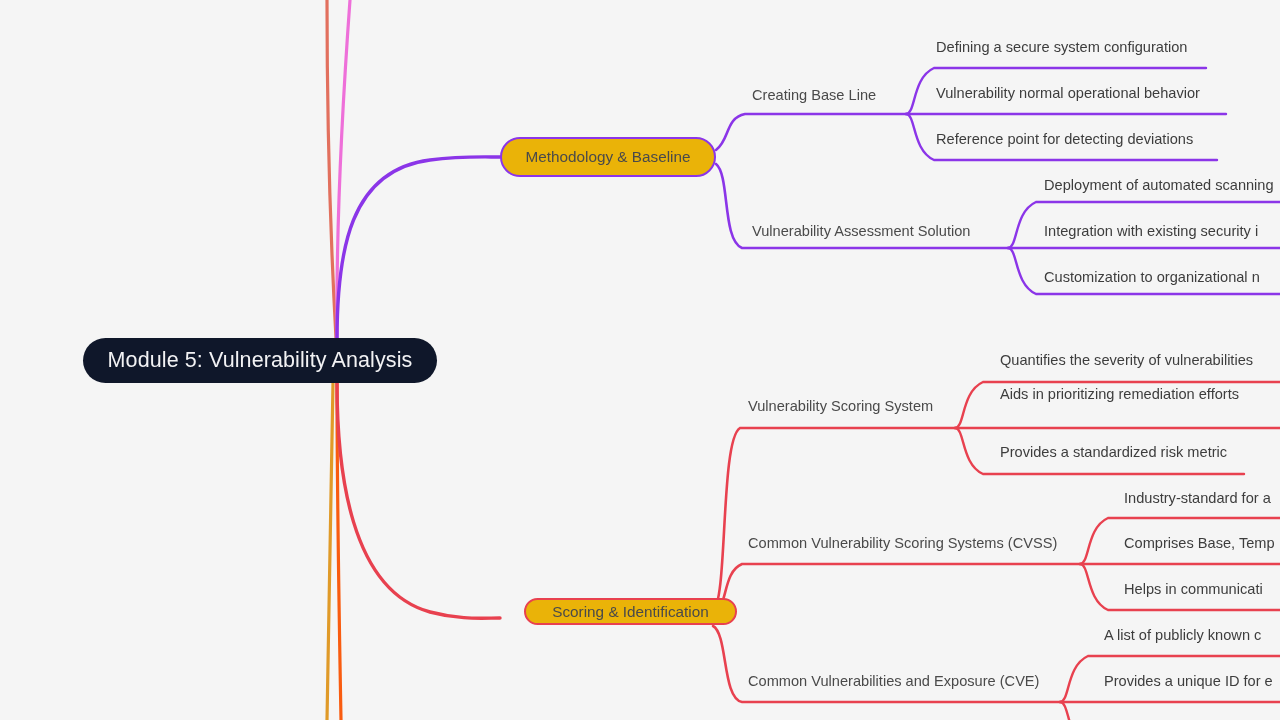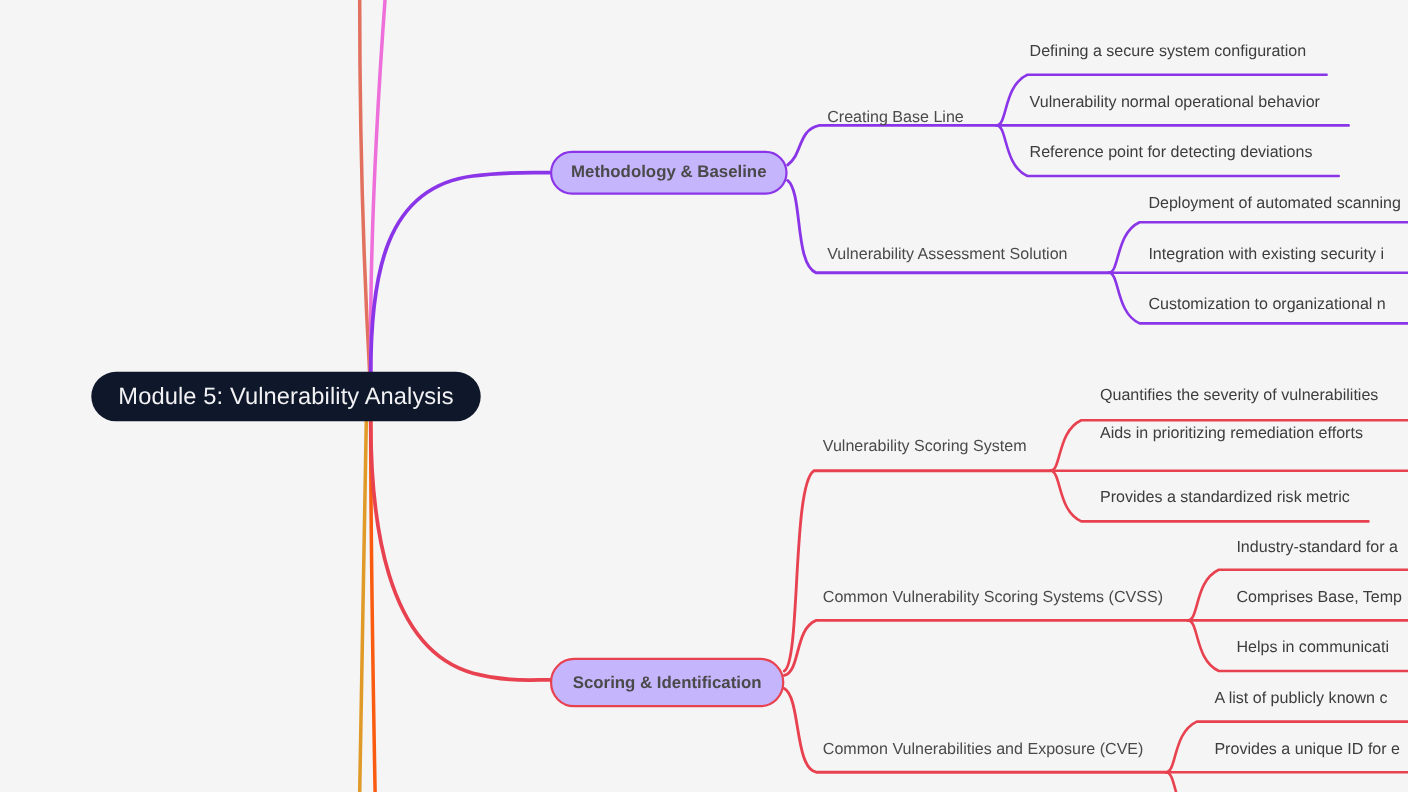--- a/index.html
+++ b/index.html
@@ -34,39 +34,38 @@
   .root-node .root-label {
     color: #f2f2f4;
     font-size: 21.5px;
     letter-spacing: .1px;
     white-space: nowrap;
   }
 
   
   .branch-node {
     position: absolute;
-    background: #c4b5fd;
+    background: #eab308;
     border-radius: 22px;
     display: flex; align-items: center; justify-content: center;
     z-index: 5;
-    font-weight: bold;
   }
   .branch-node .branch-label {
     font-size: 15.3px;
     color: #4a4a4a;
     white-space: nowrap;
   }
   .branch-methodology {
     left: 500px; top: 137px;
     width: 216px; height: 40px;
     border: 2.6px solid #8b35e8;
   }
   .branch-scoring {
-    left: 500px; top: 598px;
-    width: 213px; height: 45px;
+    left: 524px; top: 598px;
+    width: 213px; height: 27px;
     border: 2.6px solid #e8414f;
   }
 
   
   .sub-label {
     position: absolute;
     font-size: 14.6px;
     color: #4a4a4a;
     white-space: nowrap;
     z-index: 4;
@@ -131,21 +130,21 @@
   </div>
 
   <div class="branch-node branch-methodology">
     <span class="branch-label">Methodology &amp; Baseline</span>
   </div>
 
   <div class="branch-node branch-scoring">
     <span class="branch-label">Scoring &amp; Identification</span>
   </div>
 
-  <div class="sub-label" style="left:752px; top:99px;">Creating Base Line</div>
+  <div class="sub-label" style="left:752px; top:87px;">Creating Base Line</div>
 
   <div class="sub-label" style="left:752px; top:223px;">Vulnerability Assessment Solution</div>
 
   <div class="sub-label" style="left:748px; top:398px;">Vulnerability Scoring System</div>
 
   <div class="sub-label" style="left:748px; top:535px;">Common Vulnerability Scoring Systems (CVSS)</div>
 
   <div class="sub-label" style="left:748px; top:673px;">Common Vulnerabilities and Exposure (CVE)</div>
 
   <div class="leaf-label" style="left:936px; top:39px;">Defining a secure system configuration</div>

